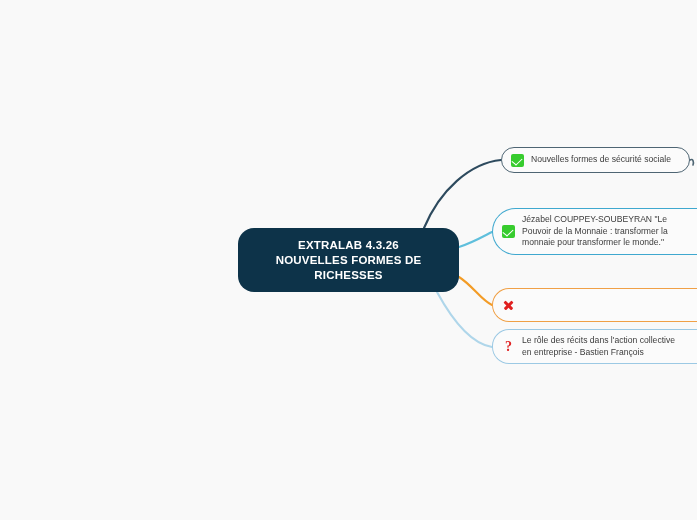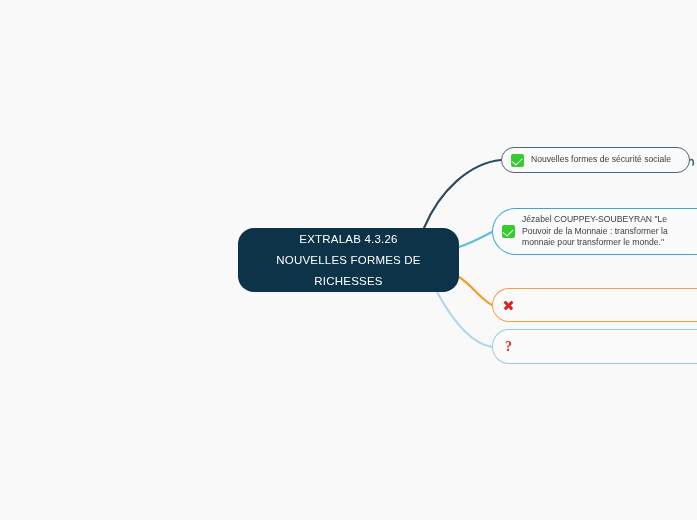--- a/index.html
+++ b/index.html
@@ -44,22 +44,22 @@
     background: #0d3349;
     border-radius: 16px;
     box-sizing: border-box;
     display: flex;
     align-items: center;
     justify-content: center;
   }
   .root-label {
     color: #ffffff;
     font-size: 11.5px;
-    font-weight: normal;
-    line-height: 21px;
+    font-weight: bold;
+    line-height: 15px;
     text-align: center;
     letter-spacing: 0.2px;
     white-space: pre-line;
     padding: 0 12px;
   }
 
   
   .topic {
     position: absolute;
     box-sizing: border-box;
@@ -224,15 +224,17 @@
   <div class="topic" id="topic-3">
     <span class="topic-icon">
       <span class="icon-x"></span>
     </span>
   </div>
 
   <div class="topic" id="topic-4">
     <span class="topic-icon">
       <span class="icon-question">?</span>
     </span>
+    <span class="topic-text">Le rôle des récits dans l'action collective
+en entreprise - Bastien François</span>
   </div>
 
 </div>
 
 </body></html>

